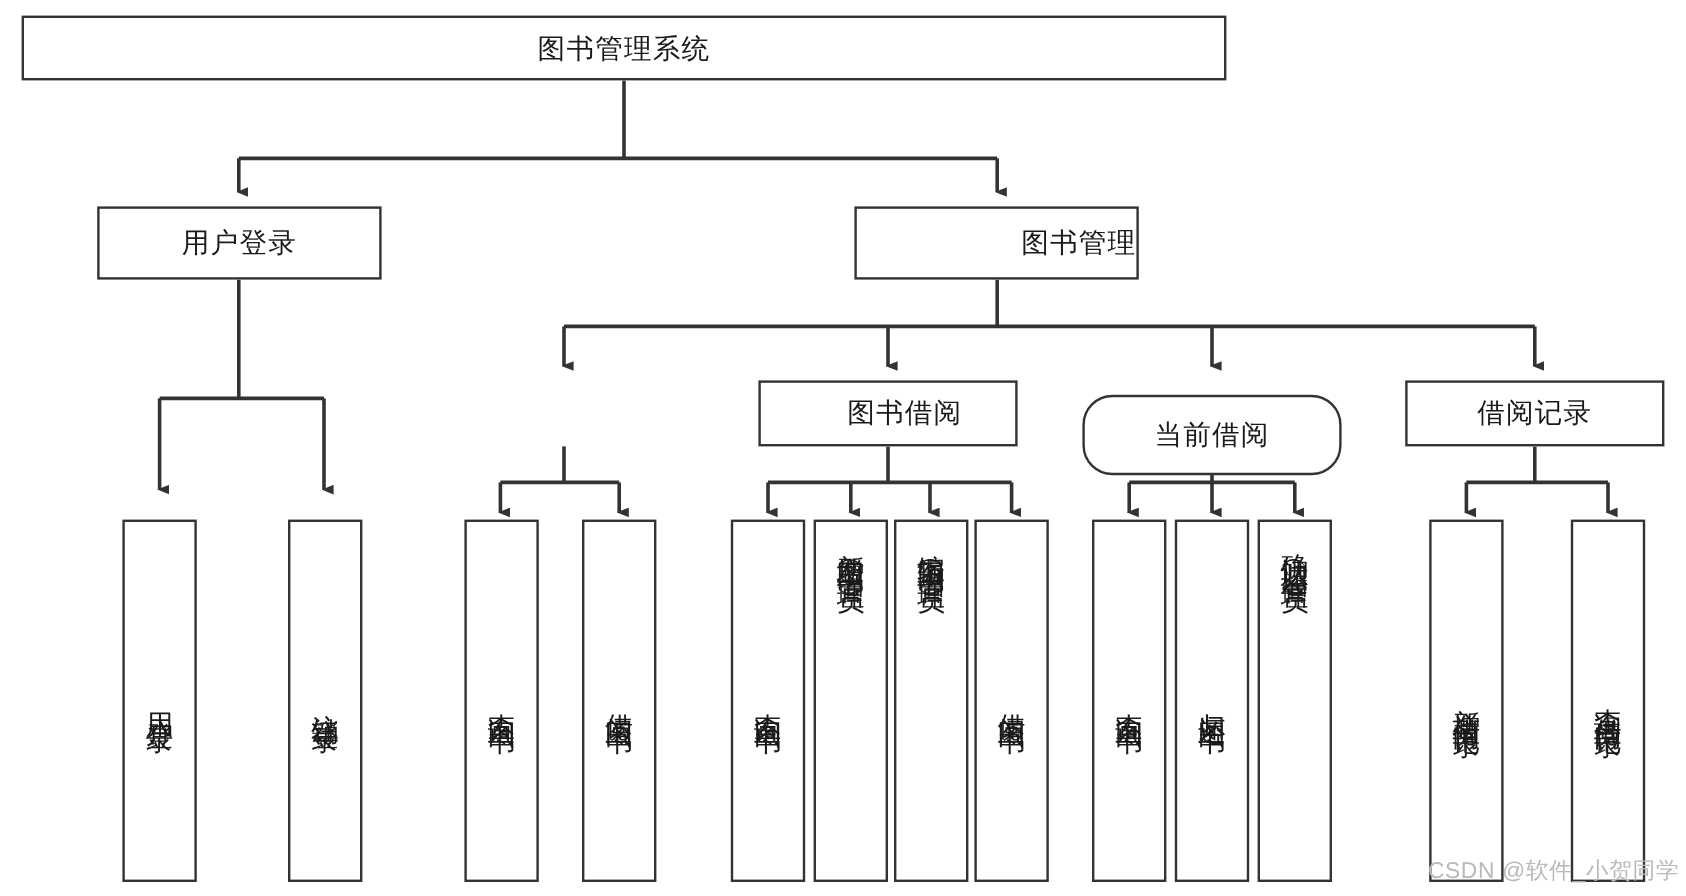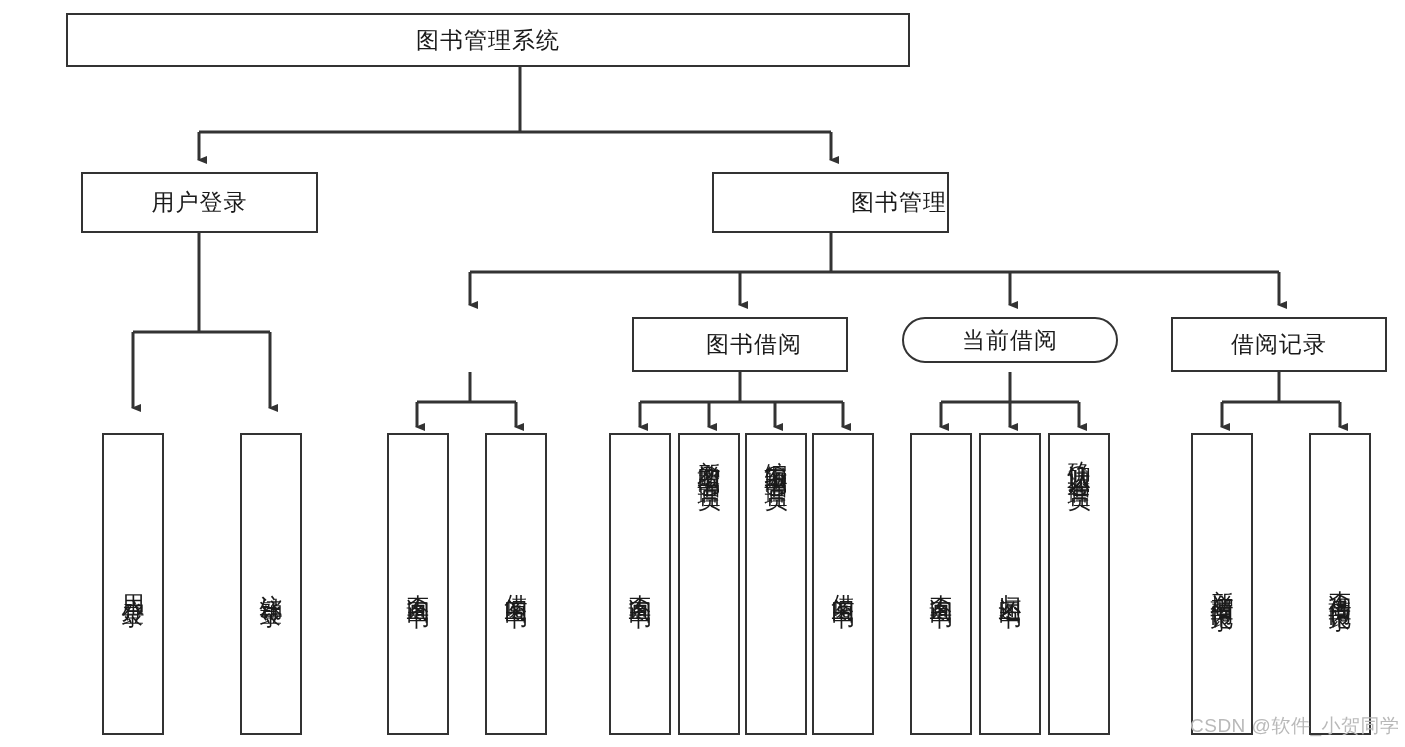--- a/index.html
+++ b/index.html
@@ -111,35 +111,35 @@
       <path d="M1010,402 L1010,427" marker-end="url(#arrow)"></path>
       <path d="M1079,402 L1079,427" marker-end="url(#arrow)"></path>
 
       <path d="M1279,372 L1279,402"></path>
       <path d="M1222,402 L1340,402"></path>
       <path d="M1222,402 L1222,427" marker-end="url(#arrow)"></path>
       <path d="M1340,402 L1340,427" marker-end="url(#arrow)"></path>
     </g>
   </svg>
 
-  <div class="node-box" style="left:18px; top:13px; width:844px; height:54px;margin-left:48px;">
+  <div class="node-box" style="left:18px; top:13px; width:1004px; height:54px;">
     <span class="node-label">图书管理系统</span>
   </div>
 
   <div class="node-box" style="left:81px; top:172px; width:237px; height:61px;">
     <span class="node-label">用户登录</span>
   </div>
   <div class="node-box" style="left:712px; top:172px; width:237px; height:61px;justify-content:flex-end;">
     <span class="node-label">图书管理</span>
   </div>
 
   <div class="node-box" style="left:632px; top:317px; width:216px; height:55px;padding-left:28px;">
     <span class="node-label">图书借阅</span>
   </div>
-  <div class="node-box" style="left:902px; top:317px; width:216px; height:46px;border-radius:25px;">
+  <div class="node-box" style="left:902px; top:329px; width:216px; height:67px;border-radius:25px;">
     <span class="node-label">当前借阅</span>
   </div>
   <div class="node-box" style="left:1171px; top:317px; width:216px; height:55px;">
     <span class="node-label">借阅记录</span>
   </div>
 
   <div class="node-box leaf-box centered" style="left:102px; top:433px; width:62px; height:302px;">
     <span class="node-label vertical">用户登录</span>
   </div>
   <div class="node-box leaf-box centered" style="left:240px; top:433px; width:62px; height:302px;">

